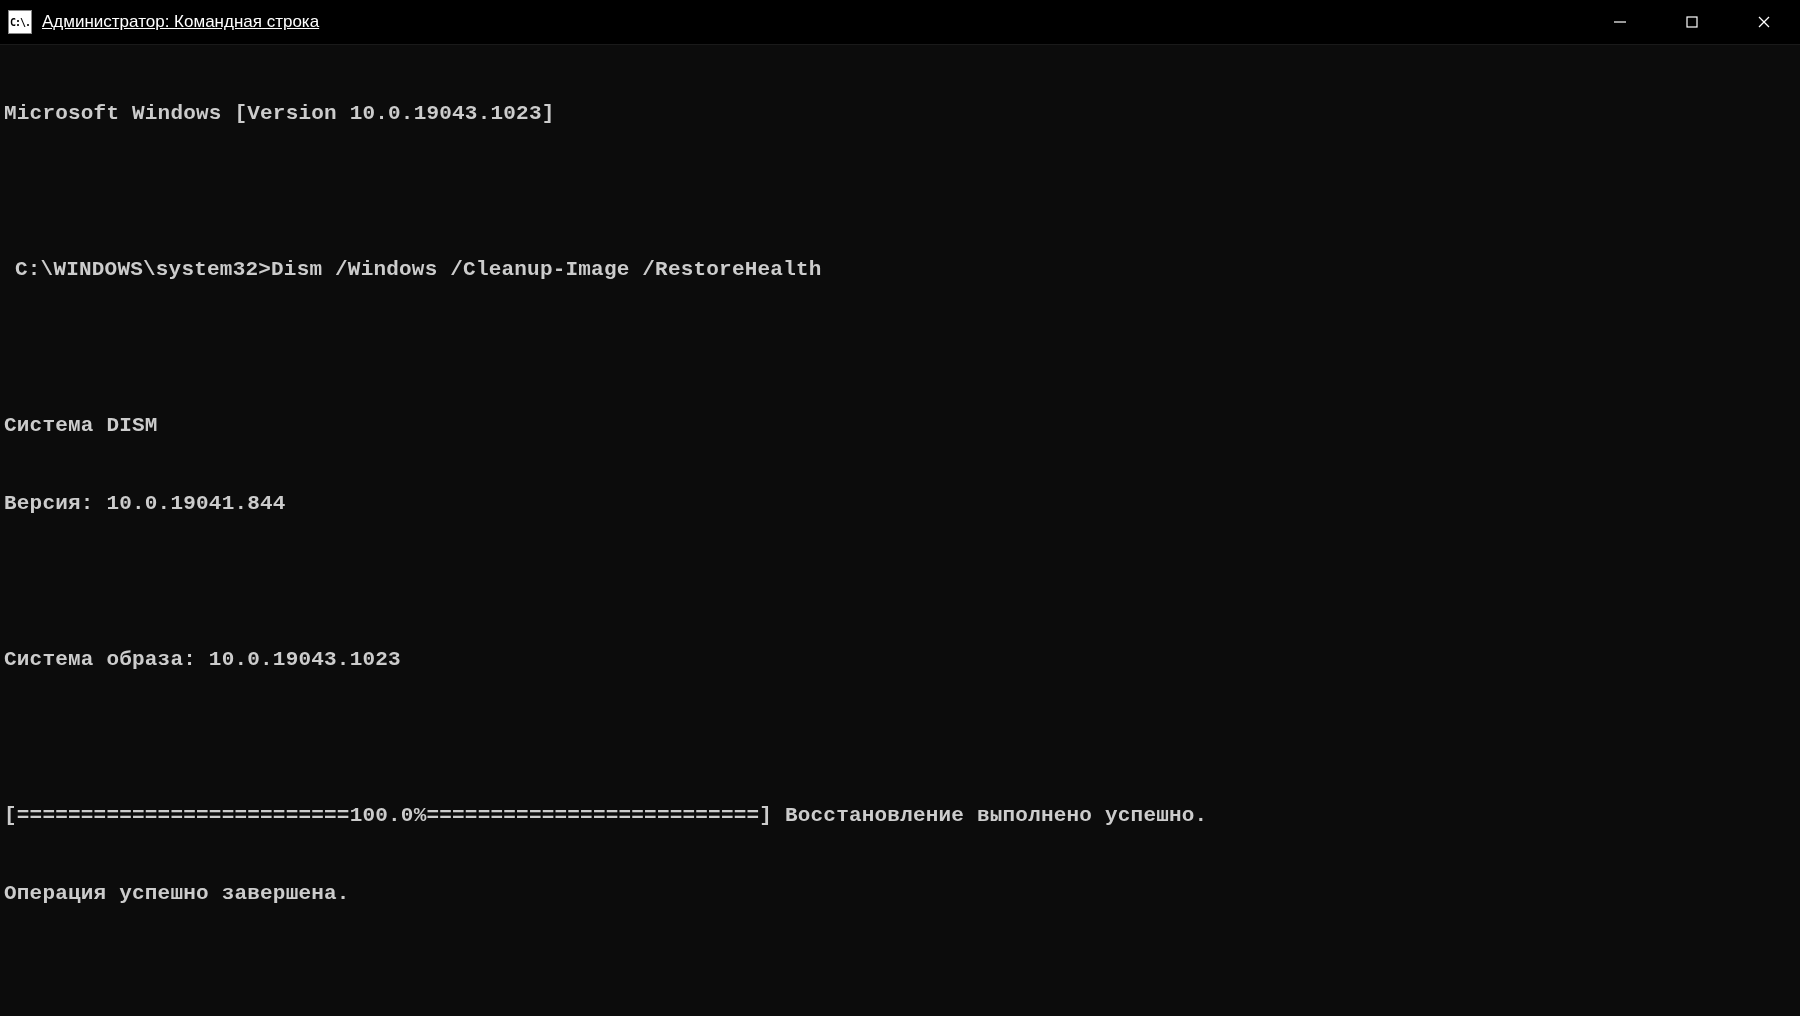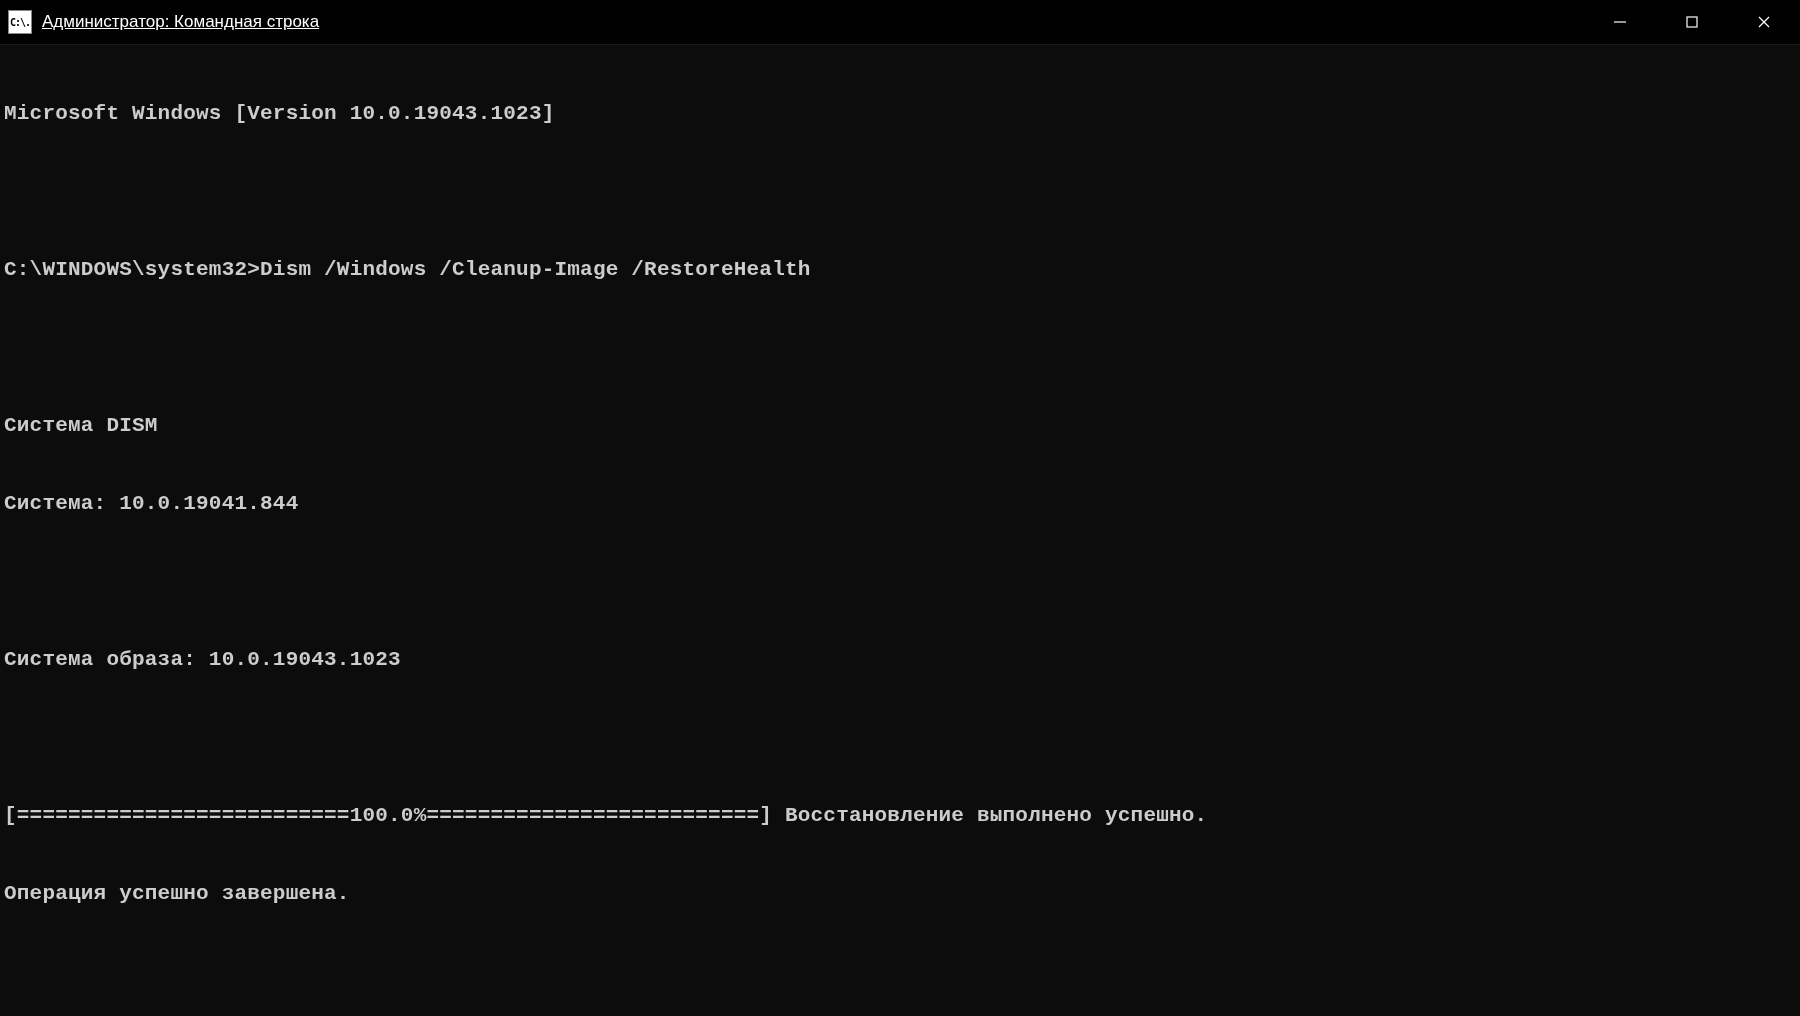--- a/index.html
+++ b/index.html
@@ -86,20 +86,21 @@
       white-space: pre;
       letter-spacing: 0.2px;
     }
     .line {
       min-height: 26px;
       font-weight: bold;
     }
     .prompt-line {
       display: flex;
       align-items: flex-start;
+      margin-left: 11px;
     }
   </style>
 </head>
 <body>
 
 <div class="window">
   <div class="titlebar">
     <div class="titlebar-icon">
       <div class="titlebar-icon-inner">C:\.</div>
     </div>
@@ -123,21 +124,21 @@
       </div>
     </div>
   </div>
 
   <div class="terminal-body">
     <div class="line">Microsoft Windows [Version 10.0.19043.1023]</div>
     <div class="line">&nbsp;</div>
     <div class="line prompt-line"><span>C:\WINDOWS\system32&gt;</span><span>Dism /Windows /Cleanup-Image /RestoreHealth</span></div>
     <div class="line">&nbsp;</div>
     <div class="line">Cистема DISM</div>
-    <div class="line">Cистема: 10.0.19041.844</div>
+    <div class="line">Версия: 10.0.19041.844</div>
     <div class="line">&nbsp;</div>
     <div class="line">Cистема образа: 10.0.19043.1023</div>
     <div class="line">&nbsp;</div>
     <div class="line">[==========================100.0%==========================] Восстановление выполнено успешно.</div>
     <div class="line">Операция успешно завершена.</div>
     
     
   </div>
 </div>
 

